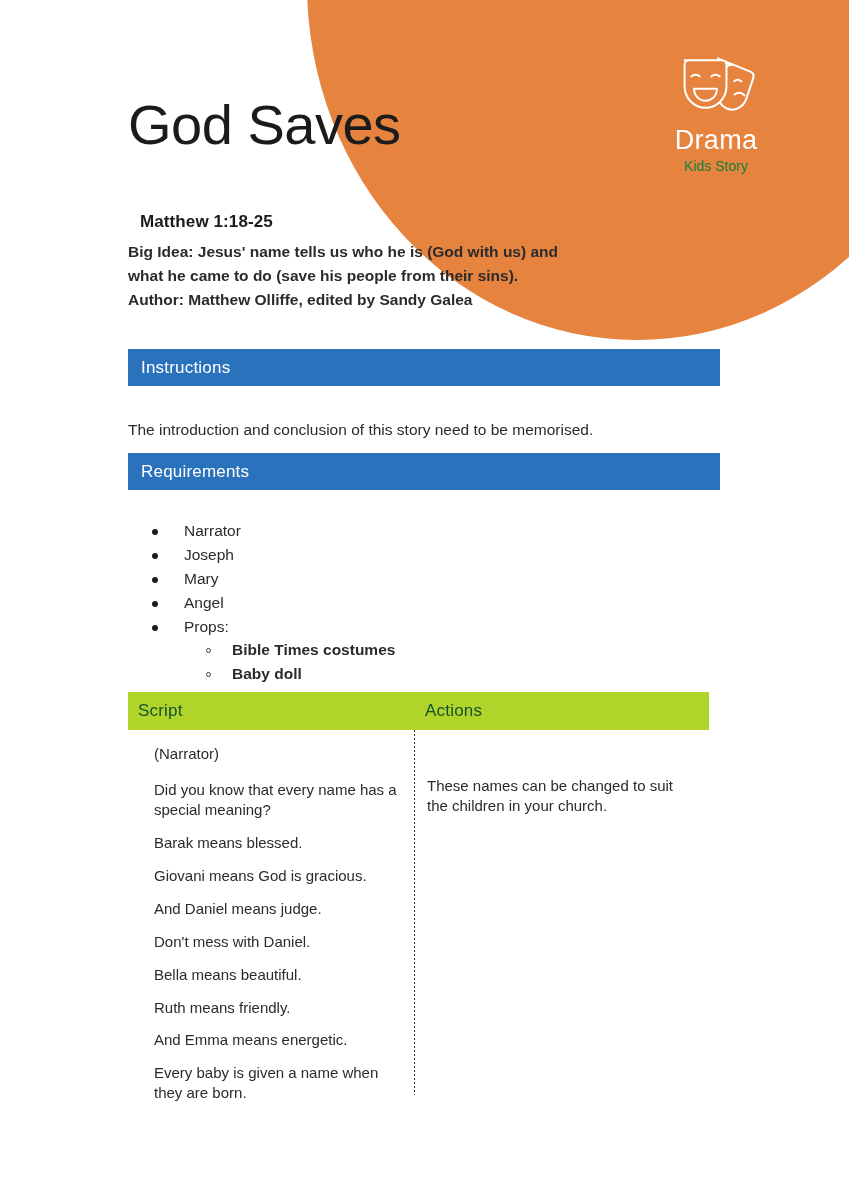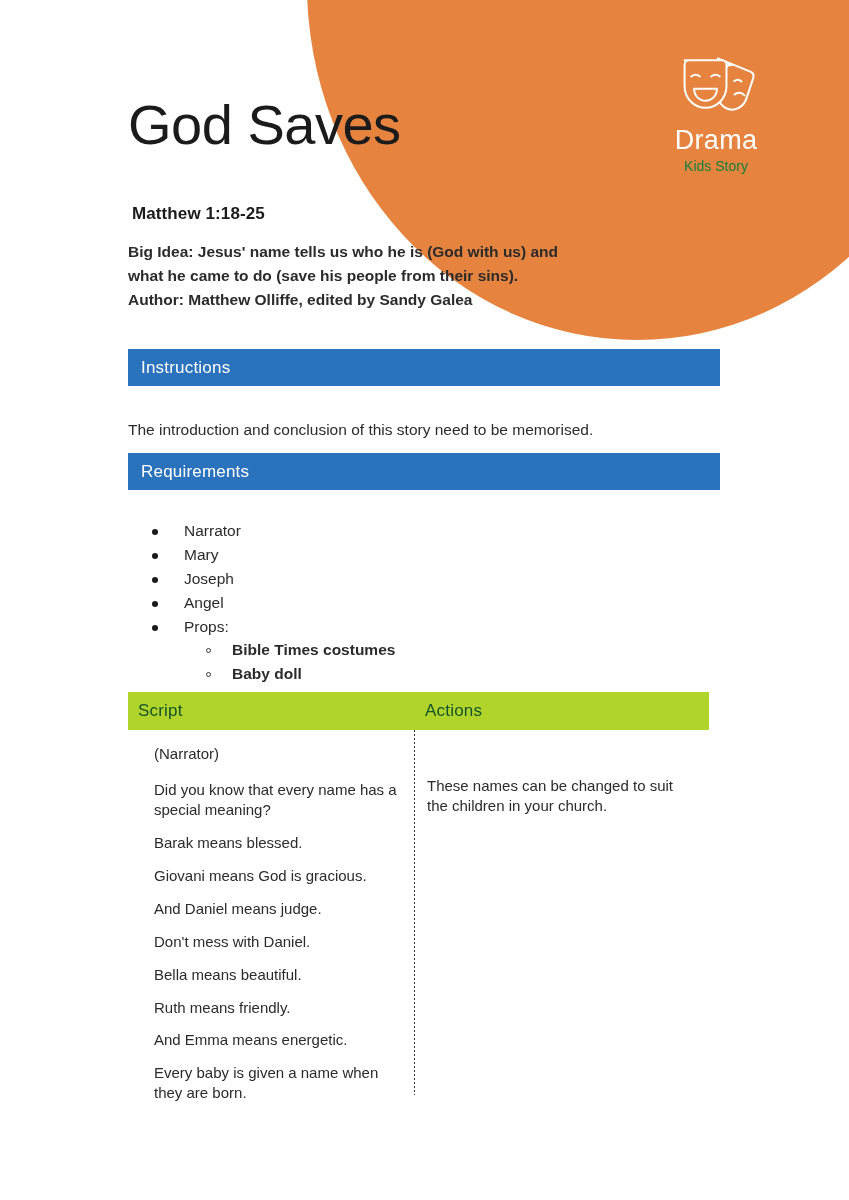--- a/index.html
+++ b/index.html
@@ -75,21 +75,21 @@
     color: #1b1b1b;
     margin: 0;
   }
   .doc-ref {
     position: absolute;
     left: 128px;
     top: 200px;
     font-size: 17px;
     font-weight: 700;
     color: #1b1b1b;
-    margin: 4px;
+    margin: 12px;
     letter-spacing: 0.1px;
   }
   .doc-intro {
     position: absolute;
     left: 128px;
     top: 240px;
     width: 450px;
     font-size: 15.5px;
     line-height: 1.55;
     color: #2b2b2b;
@@ -285,24 +285,24 @@
 
   <div class="section-bar bar-requirements">
     <span>Requirements</span>
   </div>
 
   <ul class="req-list">
     <li class="req-item">
       <span>Narrator</span>
     </li>
     <li class="req-item">
+      <span>Joseph</span>
+    </li>
+    <li class="req-item">
       <span>Mary</span>
-    </li>
-    <li class="req-item">
-      <span>Joseph</span>
     </li>
     <li class="req-item">
       <span>Angel</span>
     </li>
     <li class="req-item">
       <span>Props:</span>
       <ul class="sub-list">
         <li class="sub-item">
           <span>Bible Times costumes</span>
         </li>

